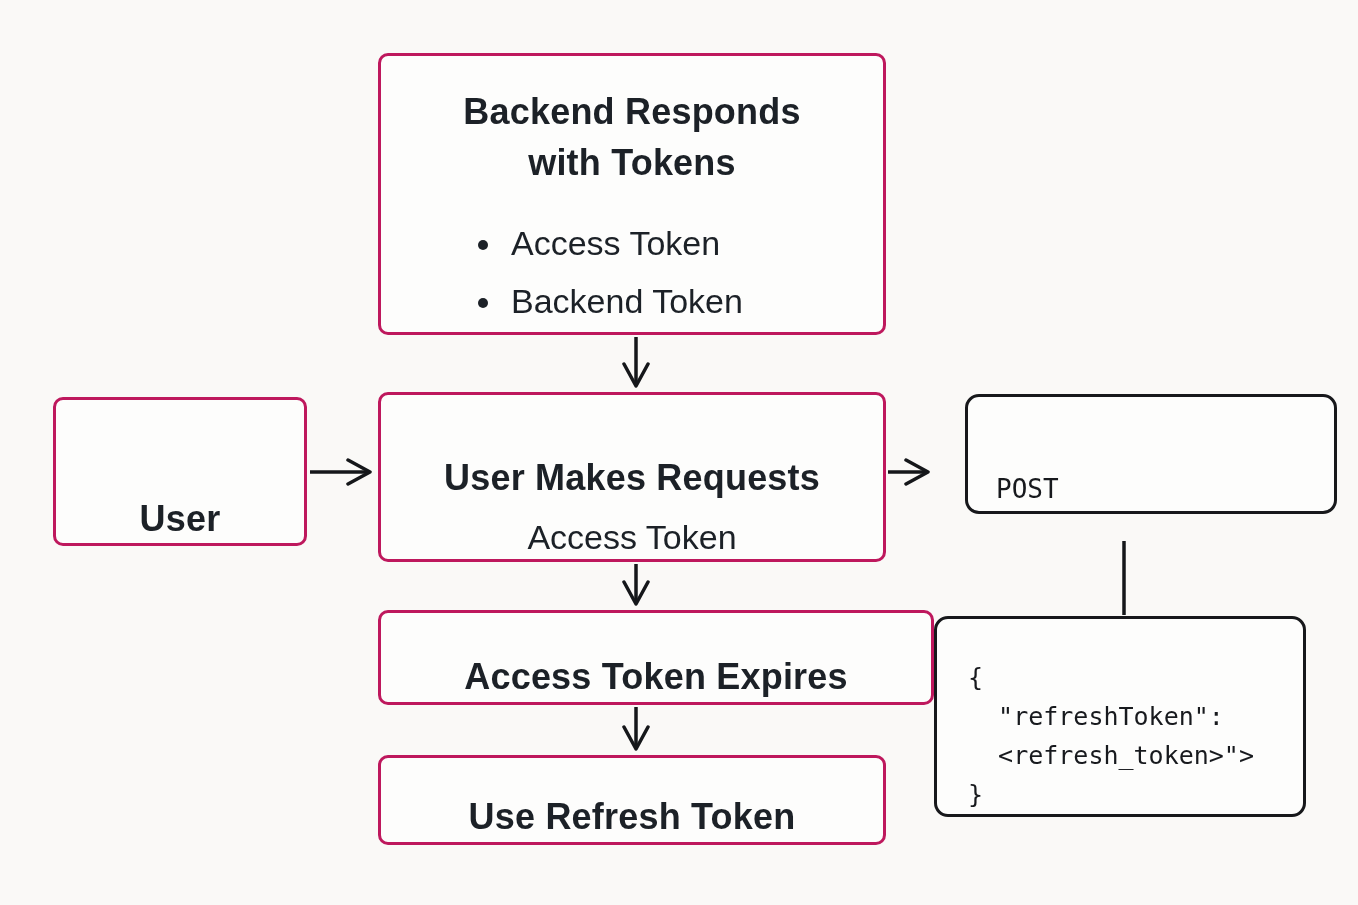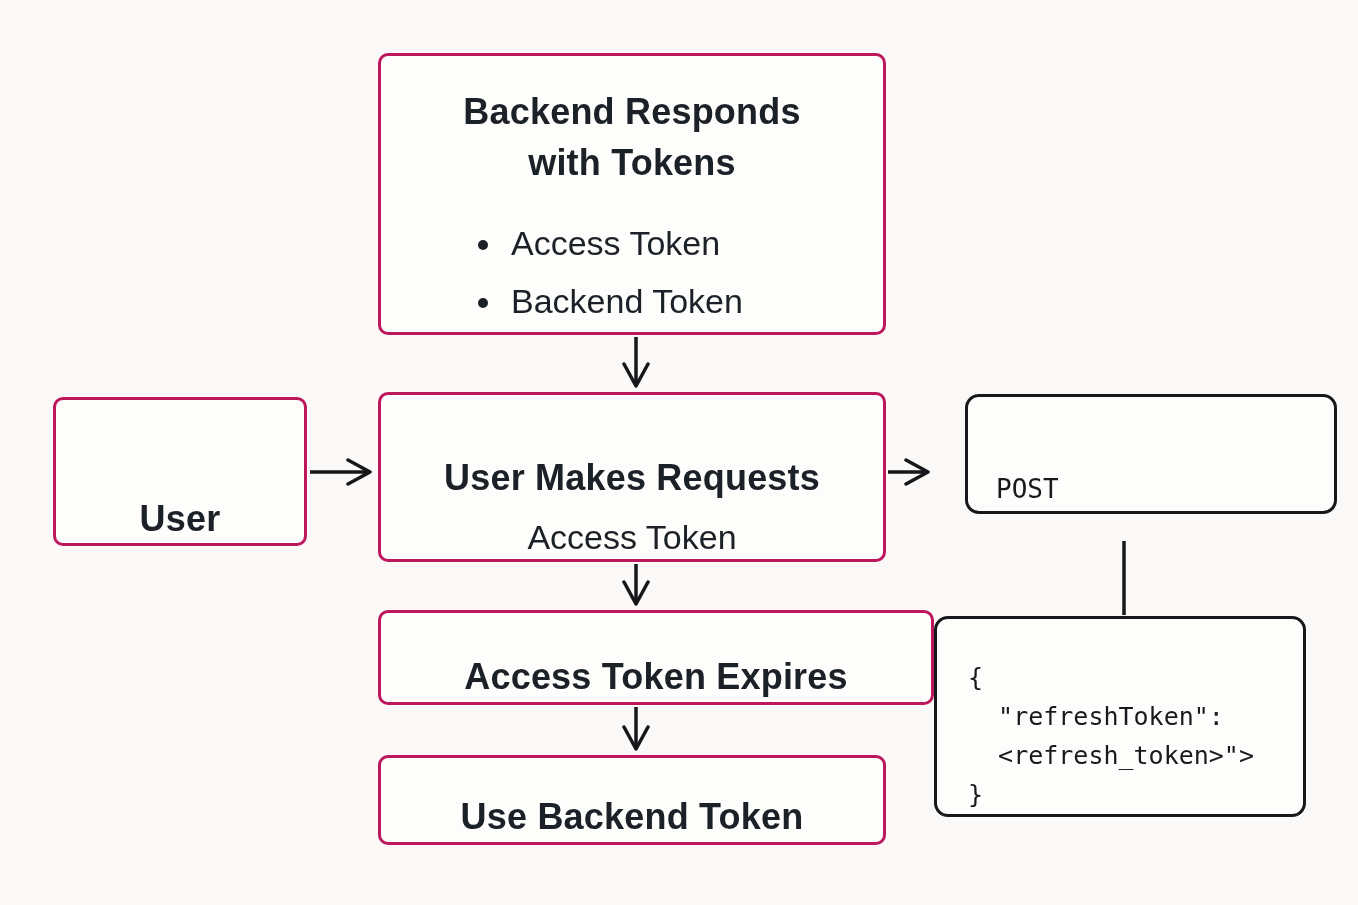--- a/index.html
+++ b/index.html
@@ -138,21 +138,21 @@
 
   <div class="node black node-post">
     <div class="mono">POST</div>
   </div>
 
   <div class="node blue node-expires">
     <div class="heading">Access Token Expires</div>
   </div>
 
   <div class="node blue node-usetoken">
-    <div class="heading">Use Backend Token</div>
+    <div class="heading">Use Refresh Token</div>
   </div>
 
   <div class="node black node-payload">
     <div class="mono">{</div>
     <div class="mono">  "refreshToken":</div>
     <div class="mono">  &lt;refresh_token&gt;"&gt;</div>
     <div class="mono">}</div>
   </div>
 
 </div>

